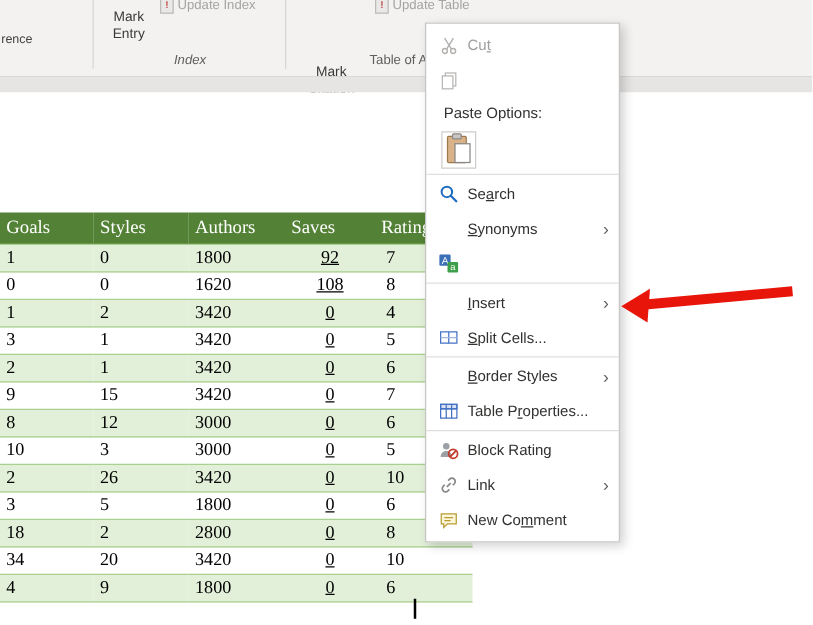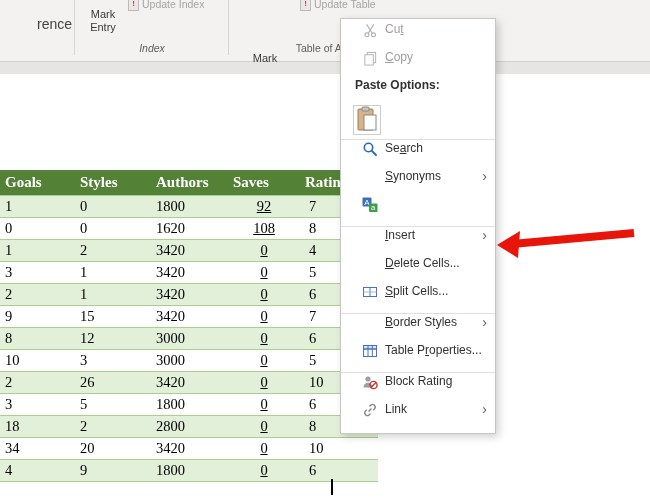--- a/index.html
+++ b/index.html
@@ -3,45 +3,45 @@
 <meta charset="utf-8">
 <style>
   html,body{margin:0;padding:0;}
   body{
     width:650px;height:500px;position:relative;overflow:hidden;
     background:#ffffff;font-family:"Liberation Sans",sans-serif;
   }
   
   .ribbon{position:absolute;left:0;top:0;width:650px;height:61px;background:#f3f2f1;border-bottom:1px solid #d2d0ce;}
   .grp-sep{position:absolute;top:0;width:1px;height:55px;background:#d8d6d4;}
-  .rence{position:absolute;left:1px;top:16px;font-size:14px;color:#444;padding-left:36px;}
+  .rence{position:absolute;left:1px;top:26px;font-size:10px;color:#444;}
   .ribbon-btn{position:absolute;top:8px;text-align:center;font-size:11px;line-height:13px;color:#3b3a39;cursor:default;}
   .upd{position:absolute;top:-3px;height:14px;font-size:10.5px;color:#a6a4a2;white-space:nowrap;display:flex;align-items:center;gap:3px;}
   .upd-ico{display:inline-block;width:9px;height:11px;border:1px solid #bdbbb9;background:#e9e8e7;color:#c0504d;font-size:8px;line-height:10px;text-align:center;font-weight:bold;}
   .grp-label{position:absolute;top:42px;font-size:10.5px;color:#605e5c;text-align:center;white-space:nowrap;}
   .band-strip{position:absolute;left:0;top:62px;width:650px;height:12px;background:#e6e5e4;}
   .page{position:absolute;left:0;top:74px;width:650px;height:426px;background:#fff;}
   
   table.doc{position:absolute;left:0;top:170px;border-collapse:collapse;font-family:"Liberation Serif",serif;z-index:1;}
-  table.doc th{background:#538135;color:#fff;font-weight:bold;font-size:15px;height:25px;text-align:left;padding:0 0 0 5px;border-bottom:1px solid #a9d08e;}
+  table.doc th{background:#538135;color:#fff;font-weight:normal;font-size:15px;height:25px;text-align:left;padding:0 0 0 5px;border-bottom:1px solid #a9d08e;}
   table.doc td{font-size:14.5px;color:#000;height:21px;padding:0 0 0 5px;border-bottom:1px solid #a9d08e;}
   table.doc tr.band td{background:#e2efd9;}
   table.doc td.col3{text-align:center;padding-left:0;text-decoration:underline;}
   table.doc td.col4{padding-left:9px;}
   .c0{width:75px;} .c1{width:76px;} .c2{width:77px;} .c3{width:72px;} .c4{width:78px;}
   .caret{position:absolute;left:331px;top:479px;width:1.5px;height:16px;background:#000;z-index:2;}
   
   .menu{position:absolute;left:340px;top:18px;width:154px;background:#fff;border:1px solid #c8c6c4;
         box-shadow:3px 3px 8px rgba(0,0,0,.18);padding:3px 0;z-index:5;font-size:12px;color:#323130;}
-  .mi{height:28px;display:flex;padding:0 8px 0 19px;white-space:nowrap;cursor:default;}
+  .mi{height:28px;display:flex;align-items:center;padding:0 8px 0 8px;white-space:nowrap;cursor:default;}
   .mi .ico{width:20px;height:16px;margin-right:5px;flex:none;display:flex;align-items:center;justify-content:center;}
   .mi .lab{flex:1;overflow:hidden;}
   .mi .sub{margin-left:4px;color:#605e5c;font-size:14px;line-height:14px;flex:none;}
   .mi.disabled{color:#a19f9d;}
-  .mi.caption{height:24px;font-weight:bold;padding-left:14px;}
+  .mi.caption{height:24px;font-weight:normal;padding-left:14px;}
   .paste-row{height:36px;display:flex;align-items:center;padding-left:12px;}
   .paste-btn{width:28px;height:30px;border:1px solid #cfcdcb;background:#fff;display:flex;align-items:center;justify-content:center;padding:0;cursor:default;}
   .msep{height:1px;background:#e1dfdd;margin:1px 0;}
   
   .arrow{position:absolute;left:494px;top:222px;z-index:10;}
 </style>
 </head>
 <body>
 
 <div class="ribbon">
@@ -201,21 +201,20 @@
       </span>
       <span class="lab">Cu<u>t</u></span>
     </div>
     <div class="mi disabled">
       <span class="ico">
         <svg width="15" height="15" viewBox="0 0 16 16">
           <rect x="4.5" y="1.5" width="9" height="11" fill="#fff" stroke="#b3b1af"></rect>
           <rect x="2" y="4" width="9" height="11" fill="#fff" stroke="#b3b1af"></rect>
         </svg>
       </span>
-      <span class="lab"><u>C</u>opy</span>
     </div>
     <div class="mi caption">
       <span class="lab">Paste Options:</span>
     </div>
     <div class="paste-row">
       <button class="paste-btn">
         <span><svg width="24" height="26" viewBox="0 0 24 26">
             <rect x="3" y="3" width="15" height="21" rx="1" fill="#d9b289" stroke="#9c7a4e"></rect>
             <rect x="7" y="1" width="7" height="4" rx="1" fill="#c8c6c4" stroke="#8a8886"></rect>
             <rect x="9" y="9" width="12" height="15" fill="#fff" stroke="#8a8886"></rect>
@@ -247,24 +246,20 @@
         </svg>
       </span>
     </div>
     <div class="msep"></div>
     <div class="mi">
       <span class="ico"></span>
       <span class="lab"><u>I</u>nsert</span>
       <span class="sub">›</span>
     </div>
     <div class="mi">
-      <span class="ico"></span>
-      <span class="lab"><u>D</u>elete Cells...</span>
-    </div>
-    <div class="mi">
       <span class="ico">
         <svg width="16" height="16" viewBox="0 0 16 16" fill="none">
           <rect x="1.5" y="3.5" width="13" height="9" stroke="#4472c4"></rect>
           <line x1="8" y1="3.5" x2="8" y2="12.5" stroke="#4472c4"></line>
           <line x1="1.5" y1="8" x2="14.5" y2="8" stroke="#9cb7e0"></line>
         </svg>
       </span>
       <span class="lab"><u>S</u>plit Cells...</span>
     </div>
     <div class="msep"></div>
@@ -301,18 +296,28 @@
       <span class="ico">
         <svg width="16" height="16" viewBox="0 0 16 16" fill="none" stroke="#8a8886" stroke-width="1.4">
           <path d="M6.5 9.5l3-3"></path>
           <path d="M7.5 4.5l1.2-1.2a2.6 2.6 0 0 1 3.7 3.7l-1.2 1.2"></path>
           <path d="M8.5 11.5l-1.2 1.2a2.6 2.6 0 0 1-3.7-3.7l1.2-1.2"></path>
         </svg>
       </span>
       <span class="lab">Link</span>
       <span class="sub">›</span>
     </div>
+    <div class="mi">
+      <span class="ico">
+        <svg width="16" height="16" viewBox="0 0 16 16">
+          <path d="M2 3h12v8H7l-3 3v-3H2z" fill="#fdf6d8" stroke="#b79c34"></path>
+          <line x1="4.5" y1="6" x2="11.5" y2="6" stroke="#b79c34"></line>
+          <line x1="4.5" y1="8.5" x2="9.5" y2="8.5" stroke="#b79c34"></line>
+        </svg>
+      </span>
+      <span class="lab">New Co<u>m</u>ment</span>
+    </div>
   </div>
 
 <svg class="arrow" width="160" height="42" viewBox="0 0 160 42">
   <line id="arrow-line" x1="18" y1="22" x2="140" y2="11" stroke-width="8" stroke="#e8150b"></line>
   <polygon id="arrow-head" points="3,23 26,9 24,36" fill="#e8150b"></polygon>
 </svg>
 
 </body></html>

